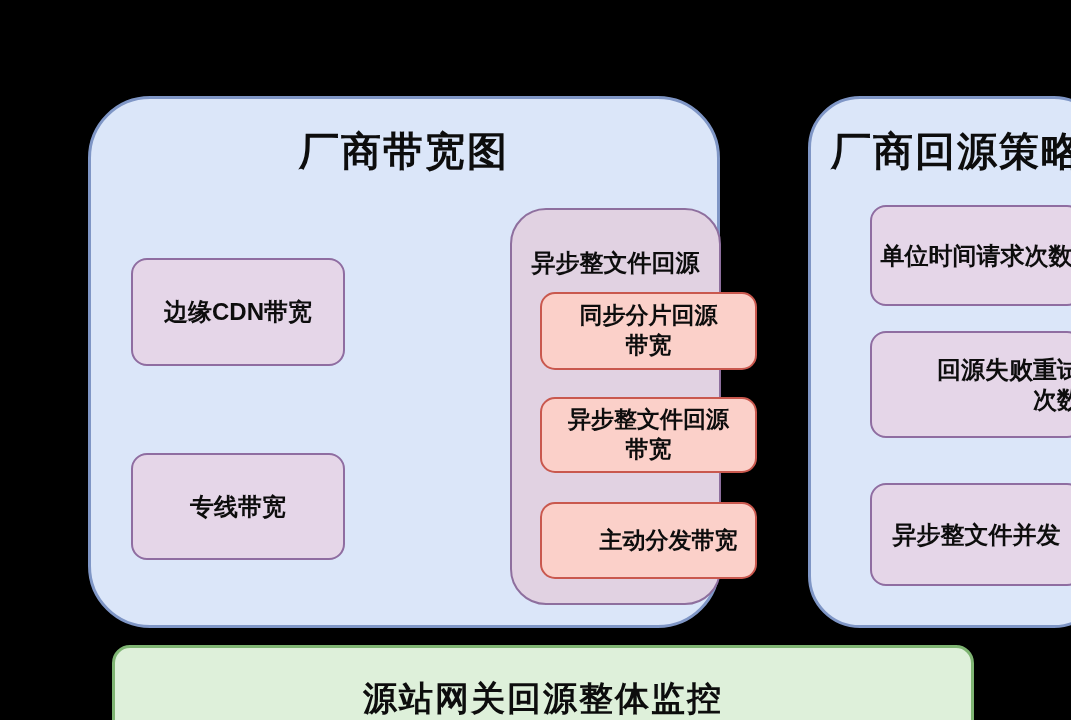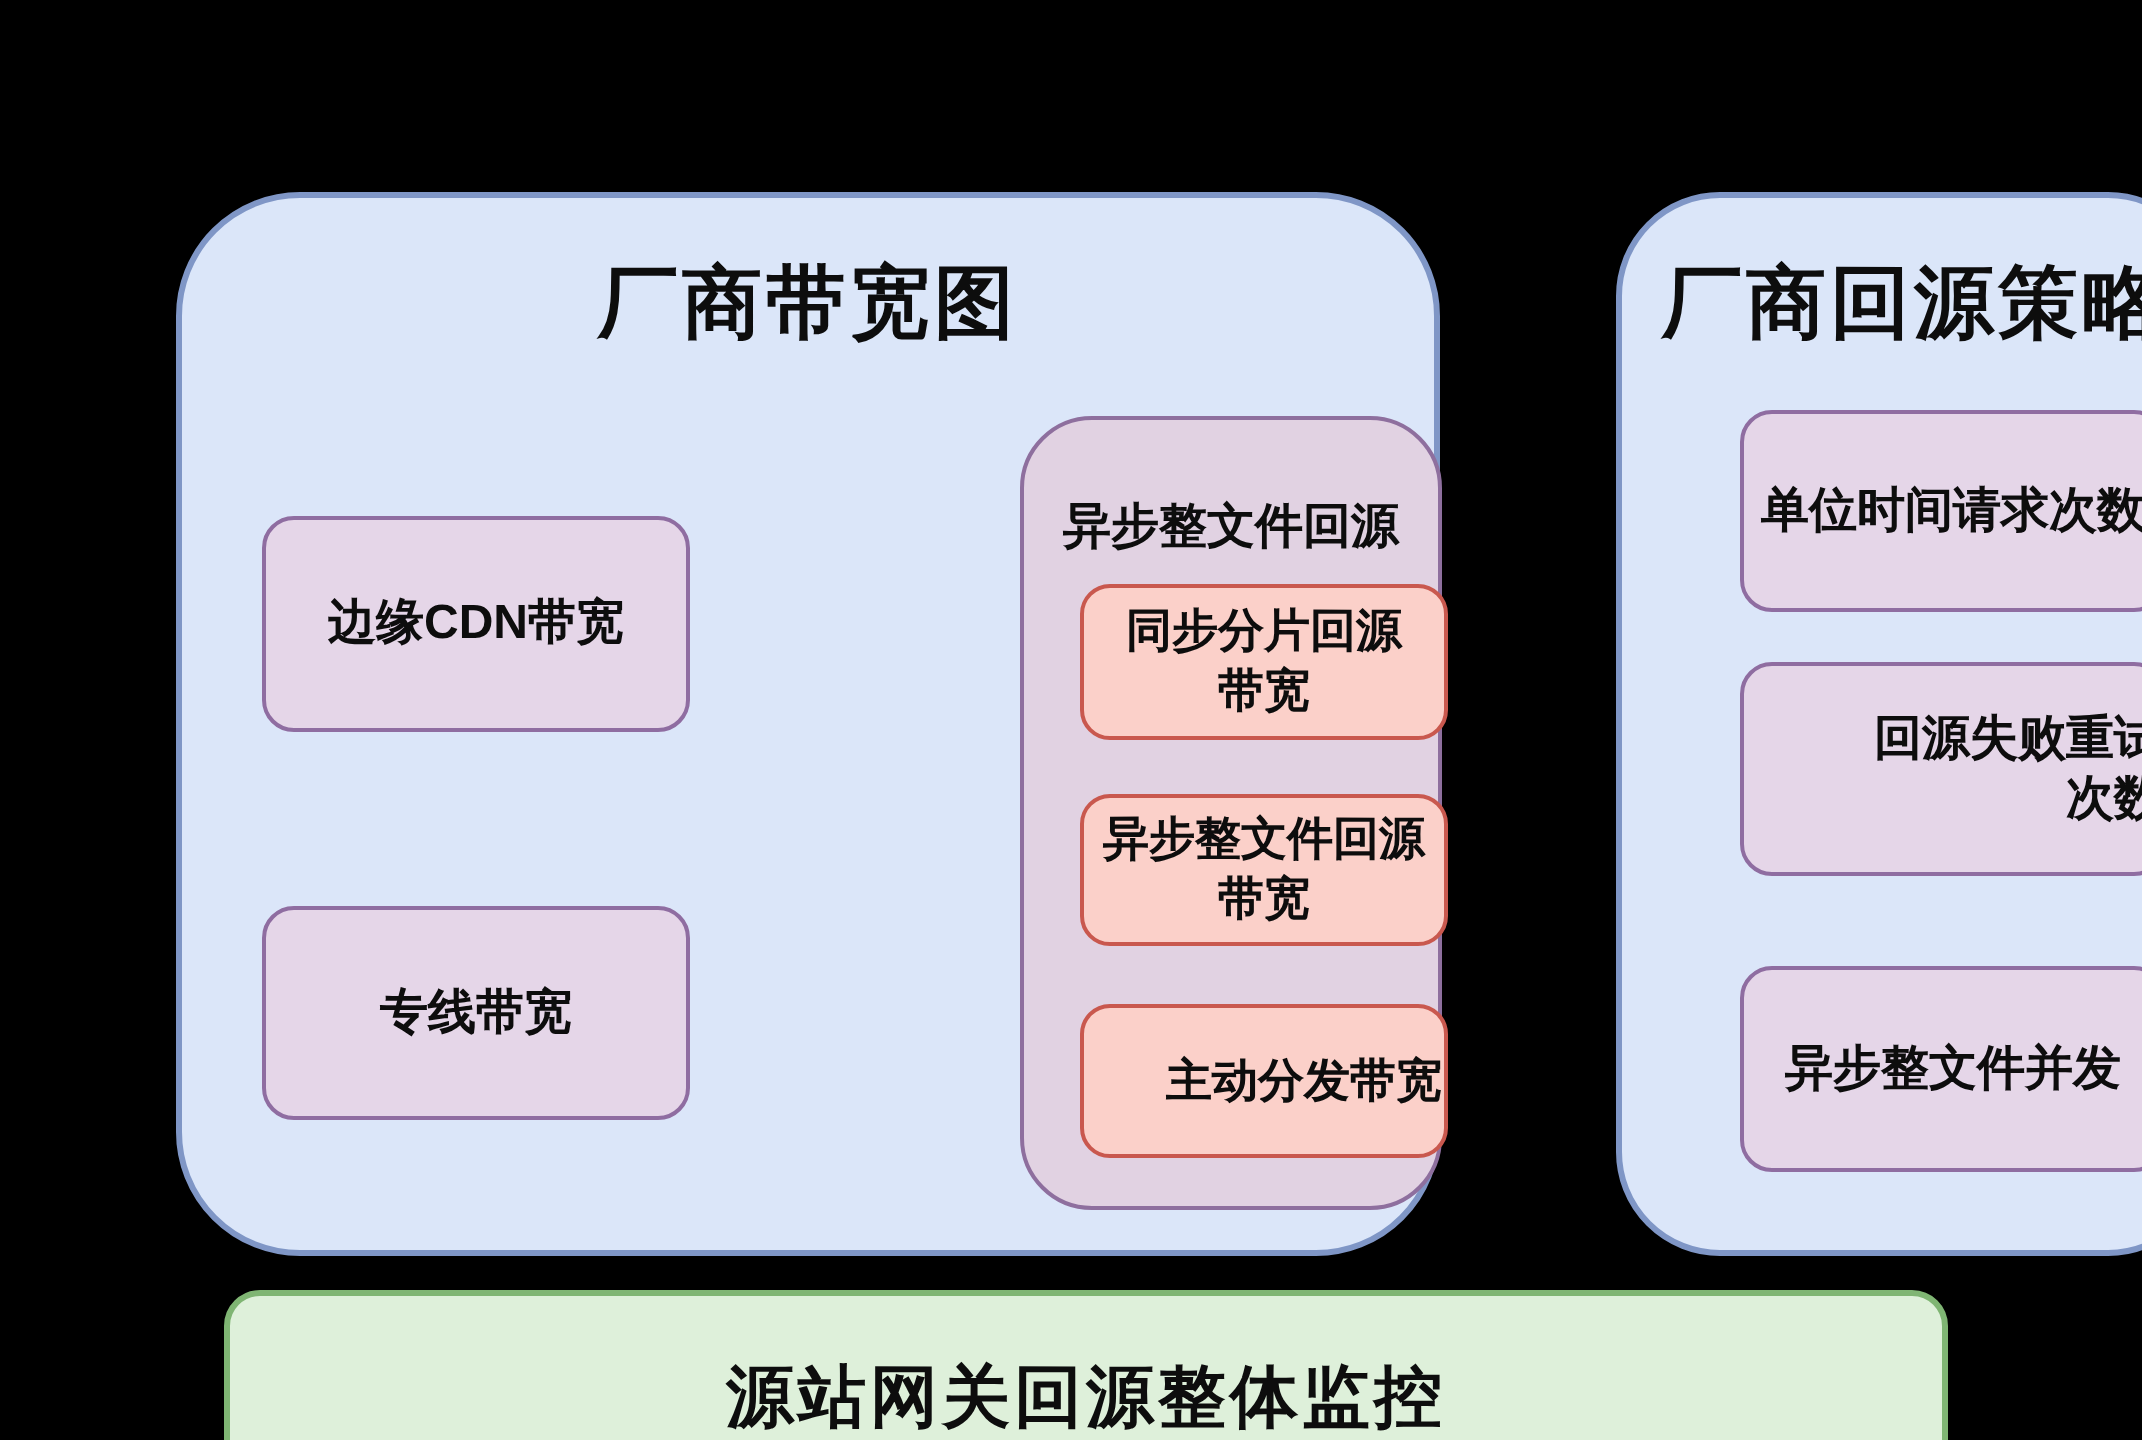--- a/index.html
+++ b/index.html
@@ -73,21 +73,21 @@
     position: absolute;
     top: 20px; left: 0; right: 0;
     text-align: center;
     font-size: 24px;
     font-weight: 700;
     white-space: nowrap;
   }
   .rbox {
     position: absolute;
     left: 11px;
-    width: 184px;
+    width: 217px;
     background: var(--red-fill);
     border: 2.5px solid var(--red-border);
     border-radius: 15px;
     display: flex;
     align-items: center;
     justify-content: center;
     text-align: center;
     font-size: 23px;
     font-weight: 700;
     line-height: 1.3;

